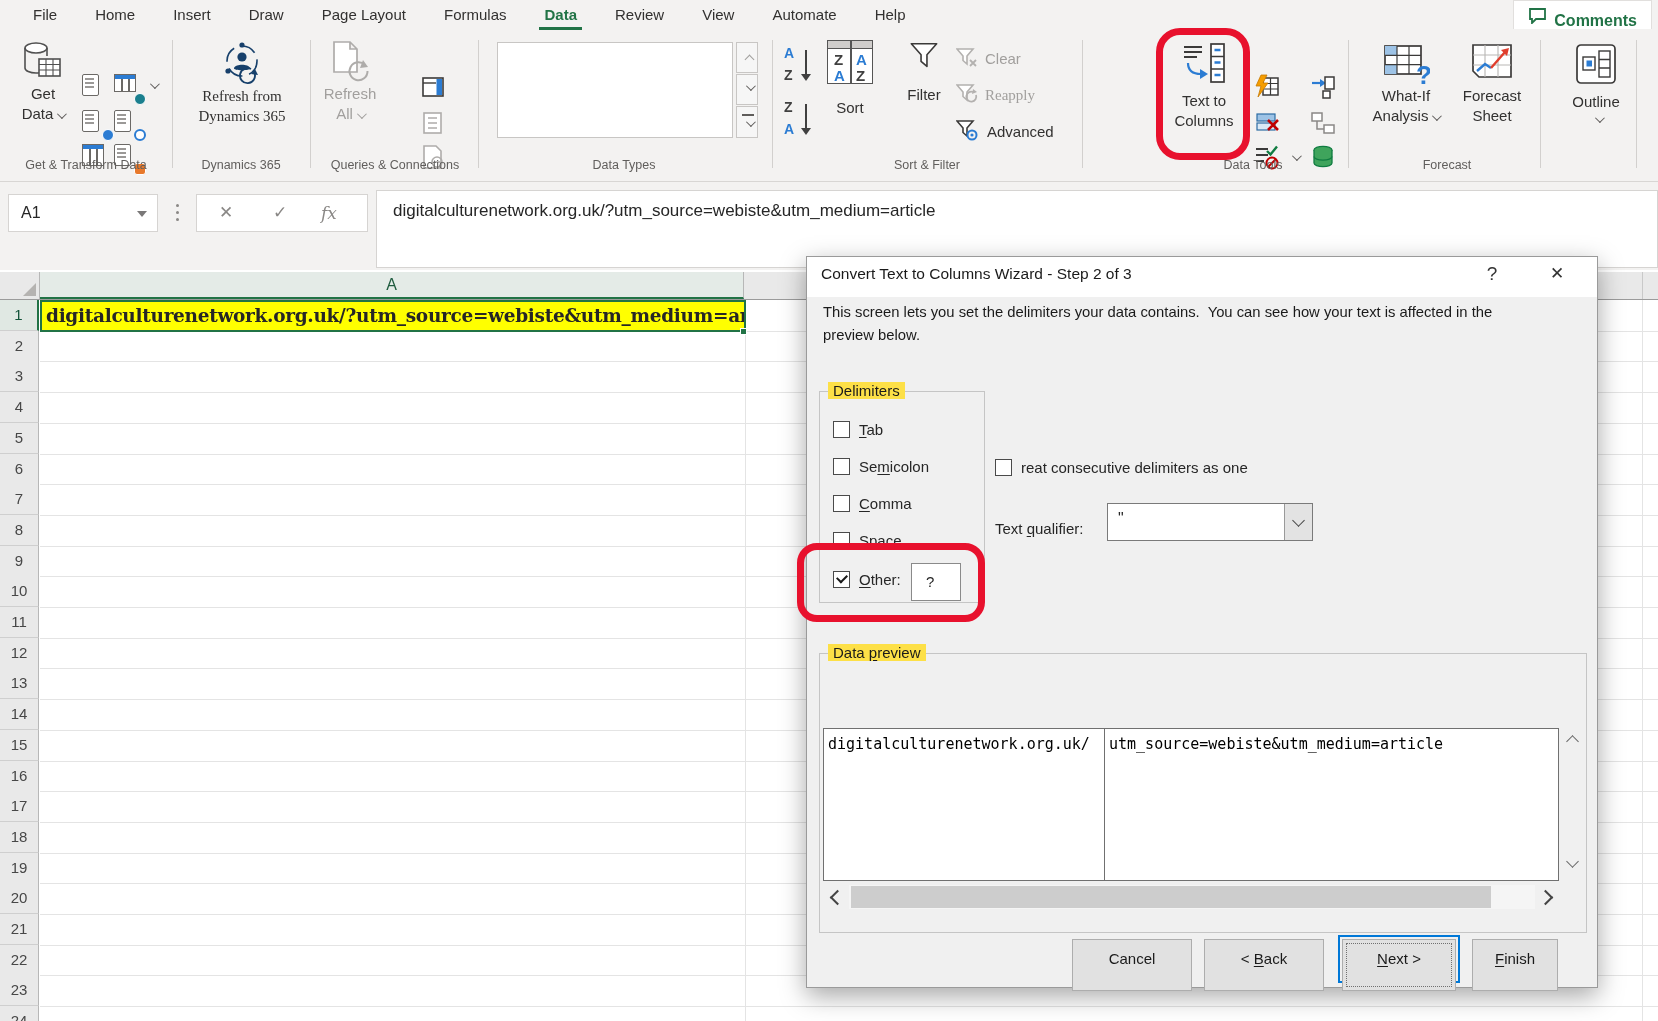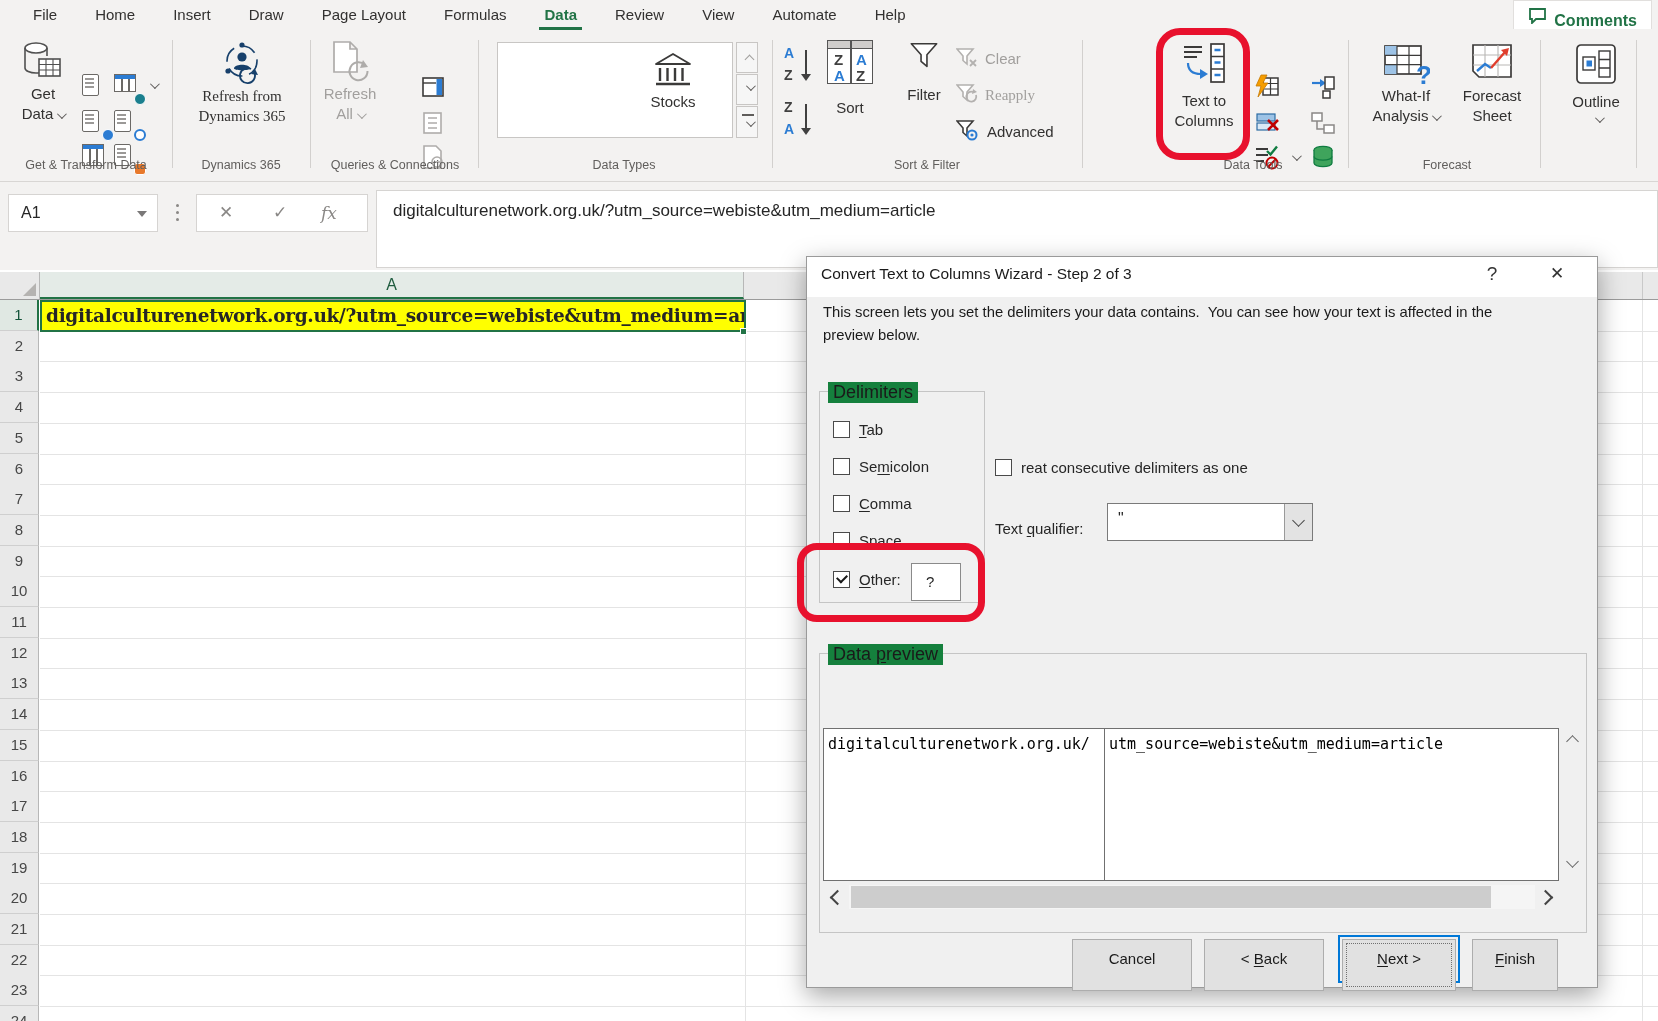--- a/index.html
+++ b/index.html
@@ -74,21 +74,21 @@
   #a1-handle { position:absolute; left:740px; top:58px; width:7px; height:7px; background:#217346; border:1px solid #fff; z-index:3; }
 
   
   #dialog { position:absolute; left:806px; top:256px; width:792px; height:732px; background:#f0f0f0; border:1px solid #9a9a9a; box-shadow:0 8px 24px rgba(0,0,0,.35); z-index:10; font-size:15px; }
   #dlg-titlebar { position:absolute; left:0; top:0; width:790px; height:40px; background:#fff; }
   #dlg-title { position:absolute; left:14px; top:8px; font-size:15.5px; color:#1a1a1a; }
   #dlg-help { position:absolute; left:668px; top:6px; width:34px; height:28px; text-align:center; font-size:19px; color:#333; cursor:pointer; }
   #dlg-close { position:absolute; left:730px; top:6px; width:40px; height:28px; text-align:center; font-size:17px; color:#333; cursor:pointer; }
   .dlg-desc { position:absolute; left:16px; font-size:14.8px; color:#1a1a1a; white-space:pre; }
   .gbox { position:absolute; border:1px solid #c5c5c5; }
-  .gbox .legend { position:absolute; left:8px; top:-10px; background:#15803d; padding:0 5px; font-size:18px; color:#1a1a1a; white-space:nowrap; }
+  .gbox .legend { position:absolute; left:8px; top:-10px; background:#fde047; padding:0 5px; font-size:15px; color:#1a1a1a; white-space:nowrap; }
   .ckrow { position:absolute; display:flex; align-items:center; gap:9px; cursor:pointer; }
   .ckbox { width:17px; height:17px; background:#fff; border:1px solid #4a4a4a; position:relative; flex:none; }
   .ckbox.checked::after { content:""; position:absolute; left:3px; top:2px; width:8px; height:5px; border-left:2px solid #1a1a1a; border-bottom:2px solid #1a1a1a; transform:rotate(-45deg); }
   .mn u { text-decoration:underline; text-underline-offset:2px; }
   #other-input { position:absolute; left:104px; top:306px; width:50px; height:38px; background:#fff; border:1px solid #8a8a8a; font-size:15px; padding:9px 0 0 14px; cursor:text; }
   #qual-combo { position:absolute; left:300px; top:246px; width:206px; height:38px; background:#fff; border:1px solid #7a7a7a; cursor:pointer; }
   #qual-combo .val { position:absolute; left:10px; top:6px; font-size:16px; }
   #qual-dd { position:absolute; right:0; top:0; bottom:0; width:28px; background:#e3e3e3; border-left:1px solid #9a9a9a; }
   #qual-dd::after { content:""; position:absolute; left:9px; top:12px; width:8px; height:8px; border-right:1.7px solid #444; border-bottom:1.7px solid #444; transform:rotate(45deg); }
   #preview-table { position:absolute; left:16px; top:471px; width:736px; height:153px; background:#fff; border:1px solid #707070; font-family:"DejaVu Sans Mono", monospace; font-size:15px; color:#000; }
@@ -228,27 +228,20 @@
     <div class="smallico" style="left:420px; top:114px;">
       <svg width="26" height="26" viewBox="0 0 26 26">
           <path d="M4 2 h12 l5 5 v17 h-17 z" fill="#fff" stroke="#aeacaa" stroke-width="1.6"></path>
           <circle cx="17" cy="18" r="5" fill="none" stroke="#aeacaa" stroke-width="1.6"></circle>
           <path d="M14 18 h6" stroke="#aeacaa" stroke-width="1.6"></path>
         </svg>
     </div>
     <div class="grouplabel" style="left:395px">Queries &amp; Connections</div>
 
     <div class="abs" style="left:497px; top:12px; width:236px; height:96px; background:#fff; border:1px solid #c8c6c4;">
-      <div class="abs" style="left:125px; top:0; width:100px; height:94px; cursor:pointer; text-align:center;">
-        <svg width="42" height="38" viewBox="0 0 42 38" style="margin-top:8px">
-          <path d="M4 13 L21 3 38 13 z" fill="none" stroke="#3b3a39" stroke-width="1.8" stroke-linejoin="round"></path>
-          <path d="M8 17 v13 M15.5 17 v13 M23 17 v13 M30.5 17 v13 M4 33 h34" stroke="#3b3a39" stroke-width="2.4"></path>
-        </svg>
-        <div style="font-size:15px; color:#323130;">Stocks</div>
-      </div>
     </div>
     <div class="abs" style="left:736px; top:12px; width:22px; height:96px;">
       <div class="abs" style="left:0;top:0;width:22px;height:31px;background:#f6f6f6;border:1px solid #c8c6c4;cursor:pointer;">
           <span class="chev gray" style="position:absolute;left:5px;top:13px;transform:rotate(-135deg);"></span>
         </div>
       <div class="abs" style="left:0;top:32px;width:22px;height:31px;background:#f6f6f6;border:1px solid #c8c6c4;cursor:pointer;">
           <span class="chev" style="position:absolute;left:5px;top:9px;"></span>
         </div>
       <div class="abs" style="left:0;top:64px;width:22px;height:32px;background:#f6f6f6;border:1px solid #c8c6c4;cursor:pointer;">
           <div style="position:absolute;left:5px;top:7px;width:12px;height:2px;background:#5f5d5b;"></div>

